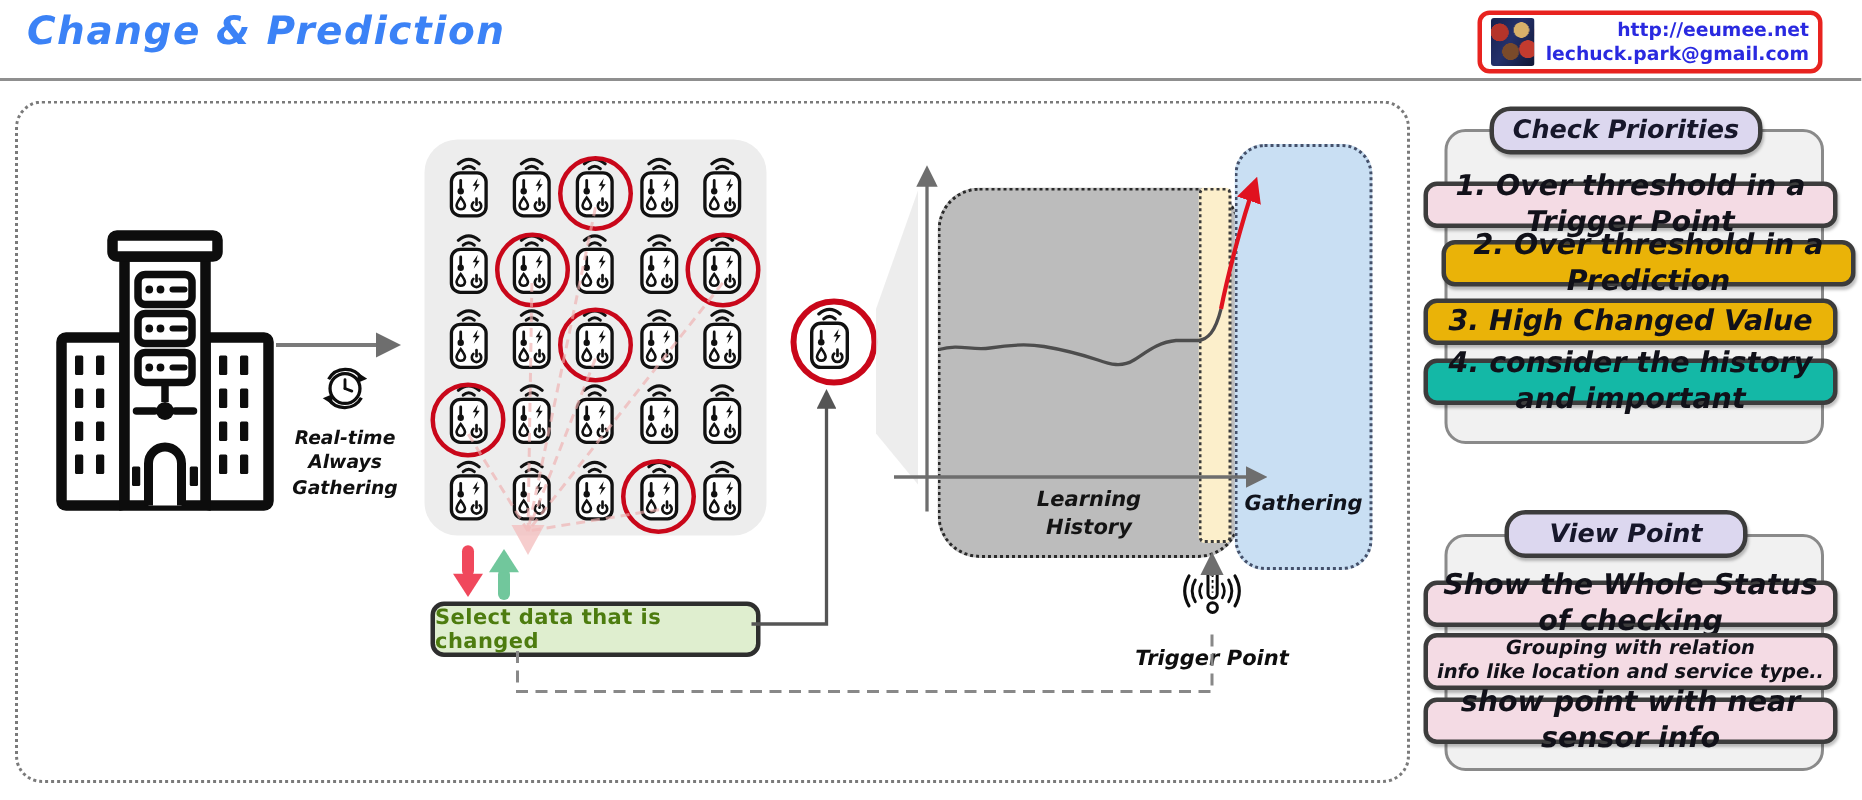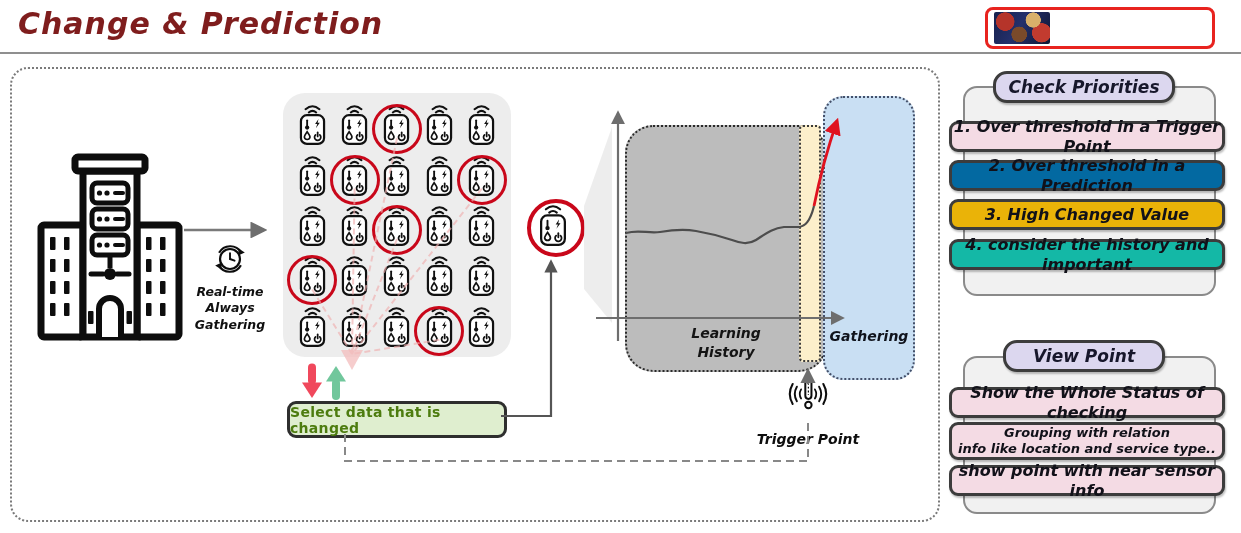--- a/index.html
+++ b/index.html
@@ -4,21 +4,21 @@
 <style>
   html,body{margin:0;padding:0;}
   body{
     width:1241px;height:533px;position:relative;background:#ffffff;
     font-family:"DejaVu Sans","Liberation Sans",sans-serif;overflow:hidden;
   }
   .abs{position:absolute;}
   .pre{white-space:pre-line;}
 
   
-  #page-title{left:18px;top:6px;font-size:30px;font-weight:bold;font-style:italic;color:#7f1d1d;letter-spacing:1px;}
+  #page-title{left:18px;top:6px;font-size:26px;font-weight:bold;font-style:italic;color:#3b82f6;letter-spacing:1px;}
   #title-underline{left:0;top:52px;width:1241px;height:2px;background:#8f8f8f;}
   #contact-box{left:985px;top:7px;width:230px;height:42px;border:3px solid #e8231f;border-radius:8px;
     display:flex;align-items:center;gap:7px;padding:0 6px;box-sizing:border-box;background:#fff;}
   #contact-logo{width:56px;height:32px;border-radius:2px;
     background:
       radial-gradient(circle at 20% 30%, #b5342a 0 18%, transparent 19%),
       radial-gradient(circle at 70% 25%, #d8b06a 0 16%, transparent 17%),
       radial-gradient(circle at 45% 70%, #7a4a2a 0 20%, transparent 21%),
       radial-gradient(circle at 85% 65%, #c23b2f 0 18%, transparent 19%),
       linear-gradient(120deg,#16214d 0%,#24306b 45%,#101735 100%);}
@@ -69,21 +69,21 @@
 
   
   .panel-bg{background:#f1f1f1;border:2px solid #8a8a8a;border-radius:14px;}
   #cp-bg{left:963px;top:86px;width:249px;height:206px;}
   #vp-bg{left:963px;top:356px;width:249px;height:154px;}
   .panel-header{background:#dcd7ef;border:3px solid #3c3c3c;border-radius:14px;display:flex;align-items:center;justify-content:center;
     font-size:17px;font-weight:bold;font-style:italic;color:#17172b;box-sizing:border-box;box-shadow:1px 2px 2px rgba(0,0,0,0.25);}
   #cp-header{left:993px;top:71px;width:182px;height:32px;}
   #vp-header{left:1003px;top:340px;width:162px;height:32px;}
   .item{left:949px;width:276px;border:3px solid #3c3c3c;border-radius:9px;display:flex;align-items:center;justify-content:center;
-    font-size:16px;font-weight:bold;font-style:italic;color:#111119;text-align:center;box-sizing:border-box;
+    font-size:19px;font-weight:bold;font-style:italic;color:#111119;text-align:center;box-sizing:border-box;
     line-height:1.25;box-shadow:1px 2px 2px rgba(0,0,0,0.25);}
   #cp-item-0{top:121px;height:31px;}
   #cp-item-1{top:160px;height:31px;}
   #cp-item-2{top:199px;height:31px;}
   #cp-item-3{top:239px;height:31px;}
   #vp-item-0{top:387px;height:31px;}
   #vp-item-1{top:422px;height:38px;font-size:13px;}
   #vp-item-2{top:465px;height:31px;}
 </style>
 </head>
@@ -102,20 +102,24 @@
       <path d="M23.3 35.3 A3.4 3.4 0 1 0 27.9 35.3" fill="none" stroke="#111" stroke-width="1.9" stroke-linecap="round"></path>
       <line x1="25.6" y1="32.6" x2="25.6" y2="37" stroke="#111" stroke-width="1.9" stroke-linecap="round"></line>
     </symbol>
   </defs>
 </svg>
 
 <div class="abs" id="page-title">Change &amp; Prediction</div>
 <div class="abs" id="title-underline"></div>
 <div class="abs" id="contact-box">
   <div id="contact-logo"></div>
+  <div class="contact-text">
+    <div>http://eeumee.net</div>
+    <div>lechuck.park@gmail.com</div>
+  </div>
 </div>
 
 <div class="abs" id="main-canvas"></div>
 
 <svg class="abs" id="building-icon" viewBox="0 0 150 200">
   <g stroke="#0d0d0d" fill="#fff">
     <rect x="6" y="78" width="42" height="112" rx="3" stroke-width="7"></rect>
     <rect x="102" y="78" width="42" height="112" rx="3" stroke-width="7"></rect>
     <rect x="48" y="24" width="54" height="166" stroke-width="7"></rect>
     <rect x="40" y="10" width="70" height="14" rx="3" stroke-width="7"></rect>
@@ -380,21 +384,21 @@
   <line x1="808" y1="384" x2="808" y2="371" stroke="#6e6e6e" stroke-width="2.4" marker-end="url(#mGray)"></line>
   <line x1="618" y1="341" x2="618" y2="113" stroke="#6e6e6e" stroke-width="2.2" marker-end="url(#mGray)"></line>
   <line x1="596" y1="318" x2="842" y2="318" stroke="#6e6e6e" stroke-width="2.2" marker-end="url(#mGray)"></line>
   <path d="M626 233 C640 229 648 234 660 232 C672 230 684 229 696 231 C708 233 720 236 732 240 C740 243 748 245 756 240 C764 235 772 228 784 227 L799 227 C805 226 810 222 814 206" fill="none" stroke="#4d4d4d" stroke-width="2.2"></path>
   <path d="M814 206 C818 186 827 150 837 121" fill="none" stroke="#e0121f" stroke-width="2.8" marker-end="url(#mRed)"></path>
 </svg>
 
 <div class="abs panel-bg" id="cp-bg"></div>
 <div class="abs panel-header" id="cp-header">Check Priorities</div>
 <div class="abs item" id="cp-item-0" style="background-color: rgb(244, 219, 228);">1. Over threshold in a Trigger Point</div>
-<div class="abs item" id="cp-item-1" style="background-color: #0369a1;">2. Over threshold in a Prediction</div>
+<div class="abs item" id="cp-item-1" style="background-color: #eab308; margin-left: 12px;">2. Over threshold in a Prediction</div>
 <div class="abs item" id="cp-item-2" style="background-color: #eab308;">3. High Changed Value</div>
 <div class="abs item" id="cp-item-3" style="background-color: #14b8a6;">4. consider the history and important</div>
 
 <div class="abs panel-bg" id="vp-bg"></div>
 <div class="abs panel-header" id="vp-header">View Point</div>
 <div class="abs item" id="vp-item-0" style="background-color: rgb(244, 219, 228);">Show the Whole Status of checking</div>
 <div class="abs item pre" id="vp-item-1" style="background-color: rgb(244, 219, 228);">Grouping with relation
 info like location and service type..</div>
 <div class="abs item" id="vp-item-2" style="background-color: rgb(244, 219, 228);">show point with near sensor info</div>
 

